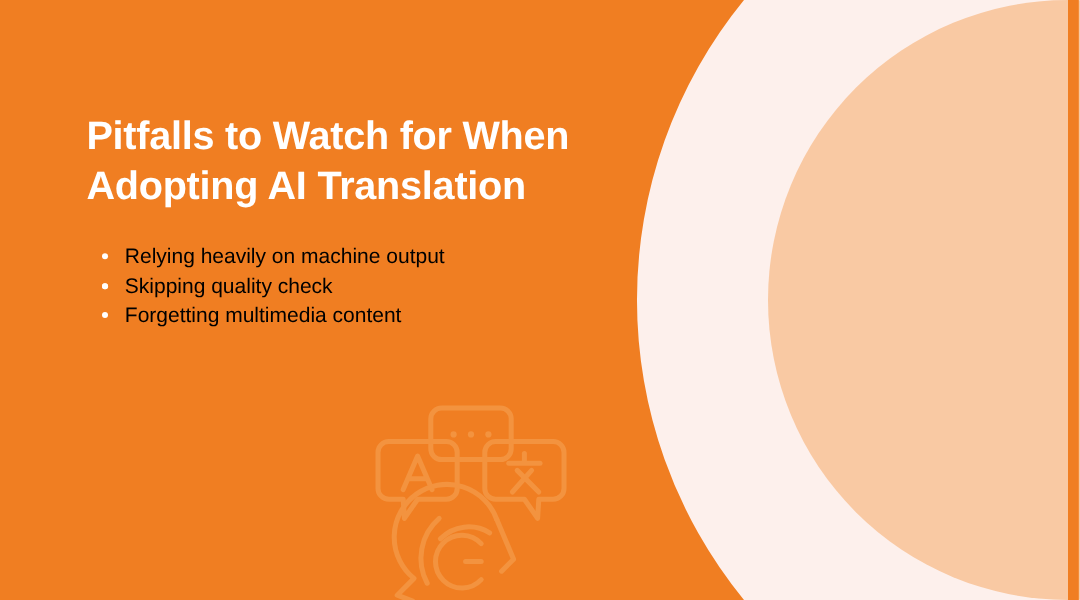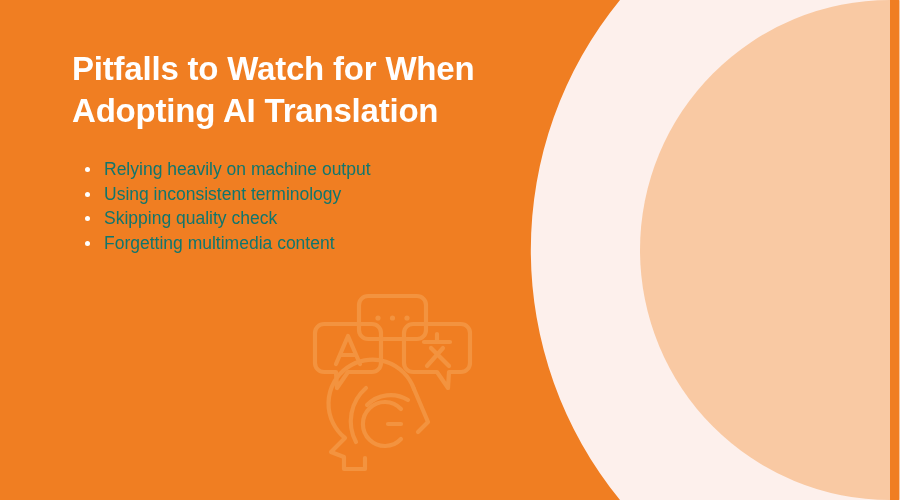--- a/index.html
+++ b/index.html
@@ -17,20 +17,21 @@
   #bg-svg {
     position: absolute;
     inset: 0;
     width: 900px;
     height: 500px;
     display: block;
   }
   .content {
     position: absolute;
     inset: 0;
+    margin-top: 44px;
   }
   #title {
     position: absolute;
     left: 72px;
     top: 48px;
     width: 470px;
     color: #ffffff;
     font-size: 33px;
     font-weight: bold;
     line-height: 1.26;
@@ -42,21 +43,21 @@
     position: absolute;
     left: 72px;
     top: 157px;
     margin: 0;
     padding: 0;
     list-style: none;
     width: 470px;
   }
   #bullet-list li {
     position: relative;
-    color: #0f766e;
+    color: #000000;
     font-size: 17.5px;
     line-height: 24px;
     padding-left: 32px;
     margin: 0 0 0.5px 0;
     white-space: nowrap;
   }
   #bullet-list li .bullet-dot {
     position: absolute;
     left: 13px;
     top: 10px;
@@ -111,21 +112,20 @@
     <h1 id="title">Pitfalls to Watch for When
 Adopting AI Translation</h1>
 
     <ul id="bullet-list">
       <li>
         <span class="bullet-dot"></span>
         <span>Relying heavily on machine output</span>
       </li>
       <li>
         <span class="bullet-dot"></span>
-        <span>Using inconsistent terminology</span>
       </li>
       <li>
         <span class="bullet-dot"></span>
         <span>Skipping quality check</span>
       </li>
       <li>
         <span class="bullet-dot"></span>
         <span>Forgetting multimedia content</span>
       </li>
     </ul>

